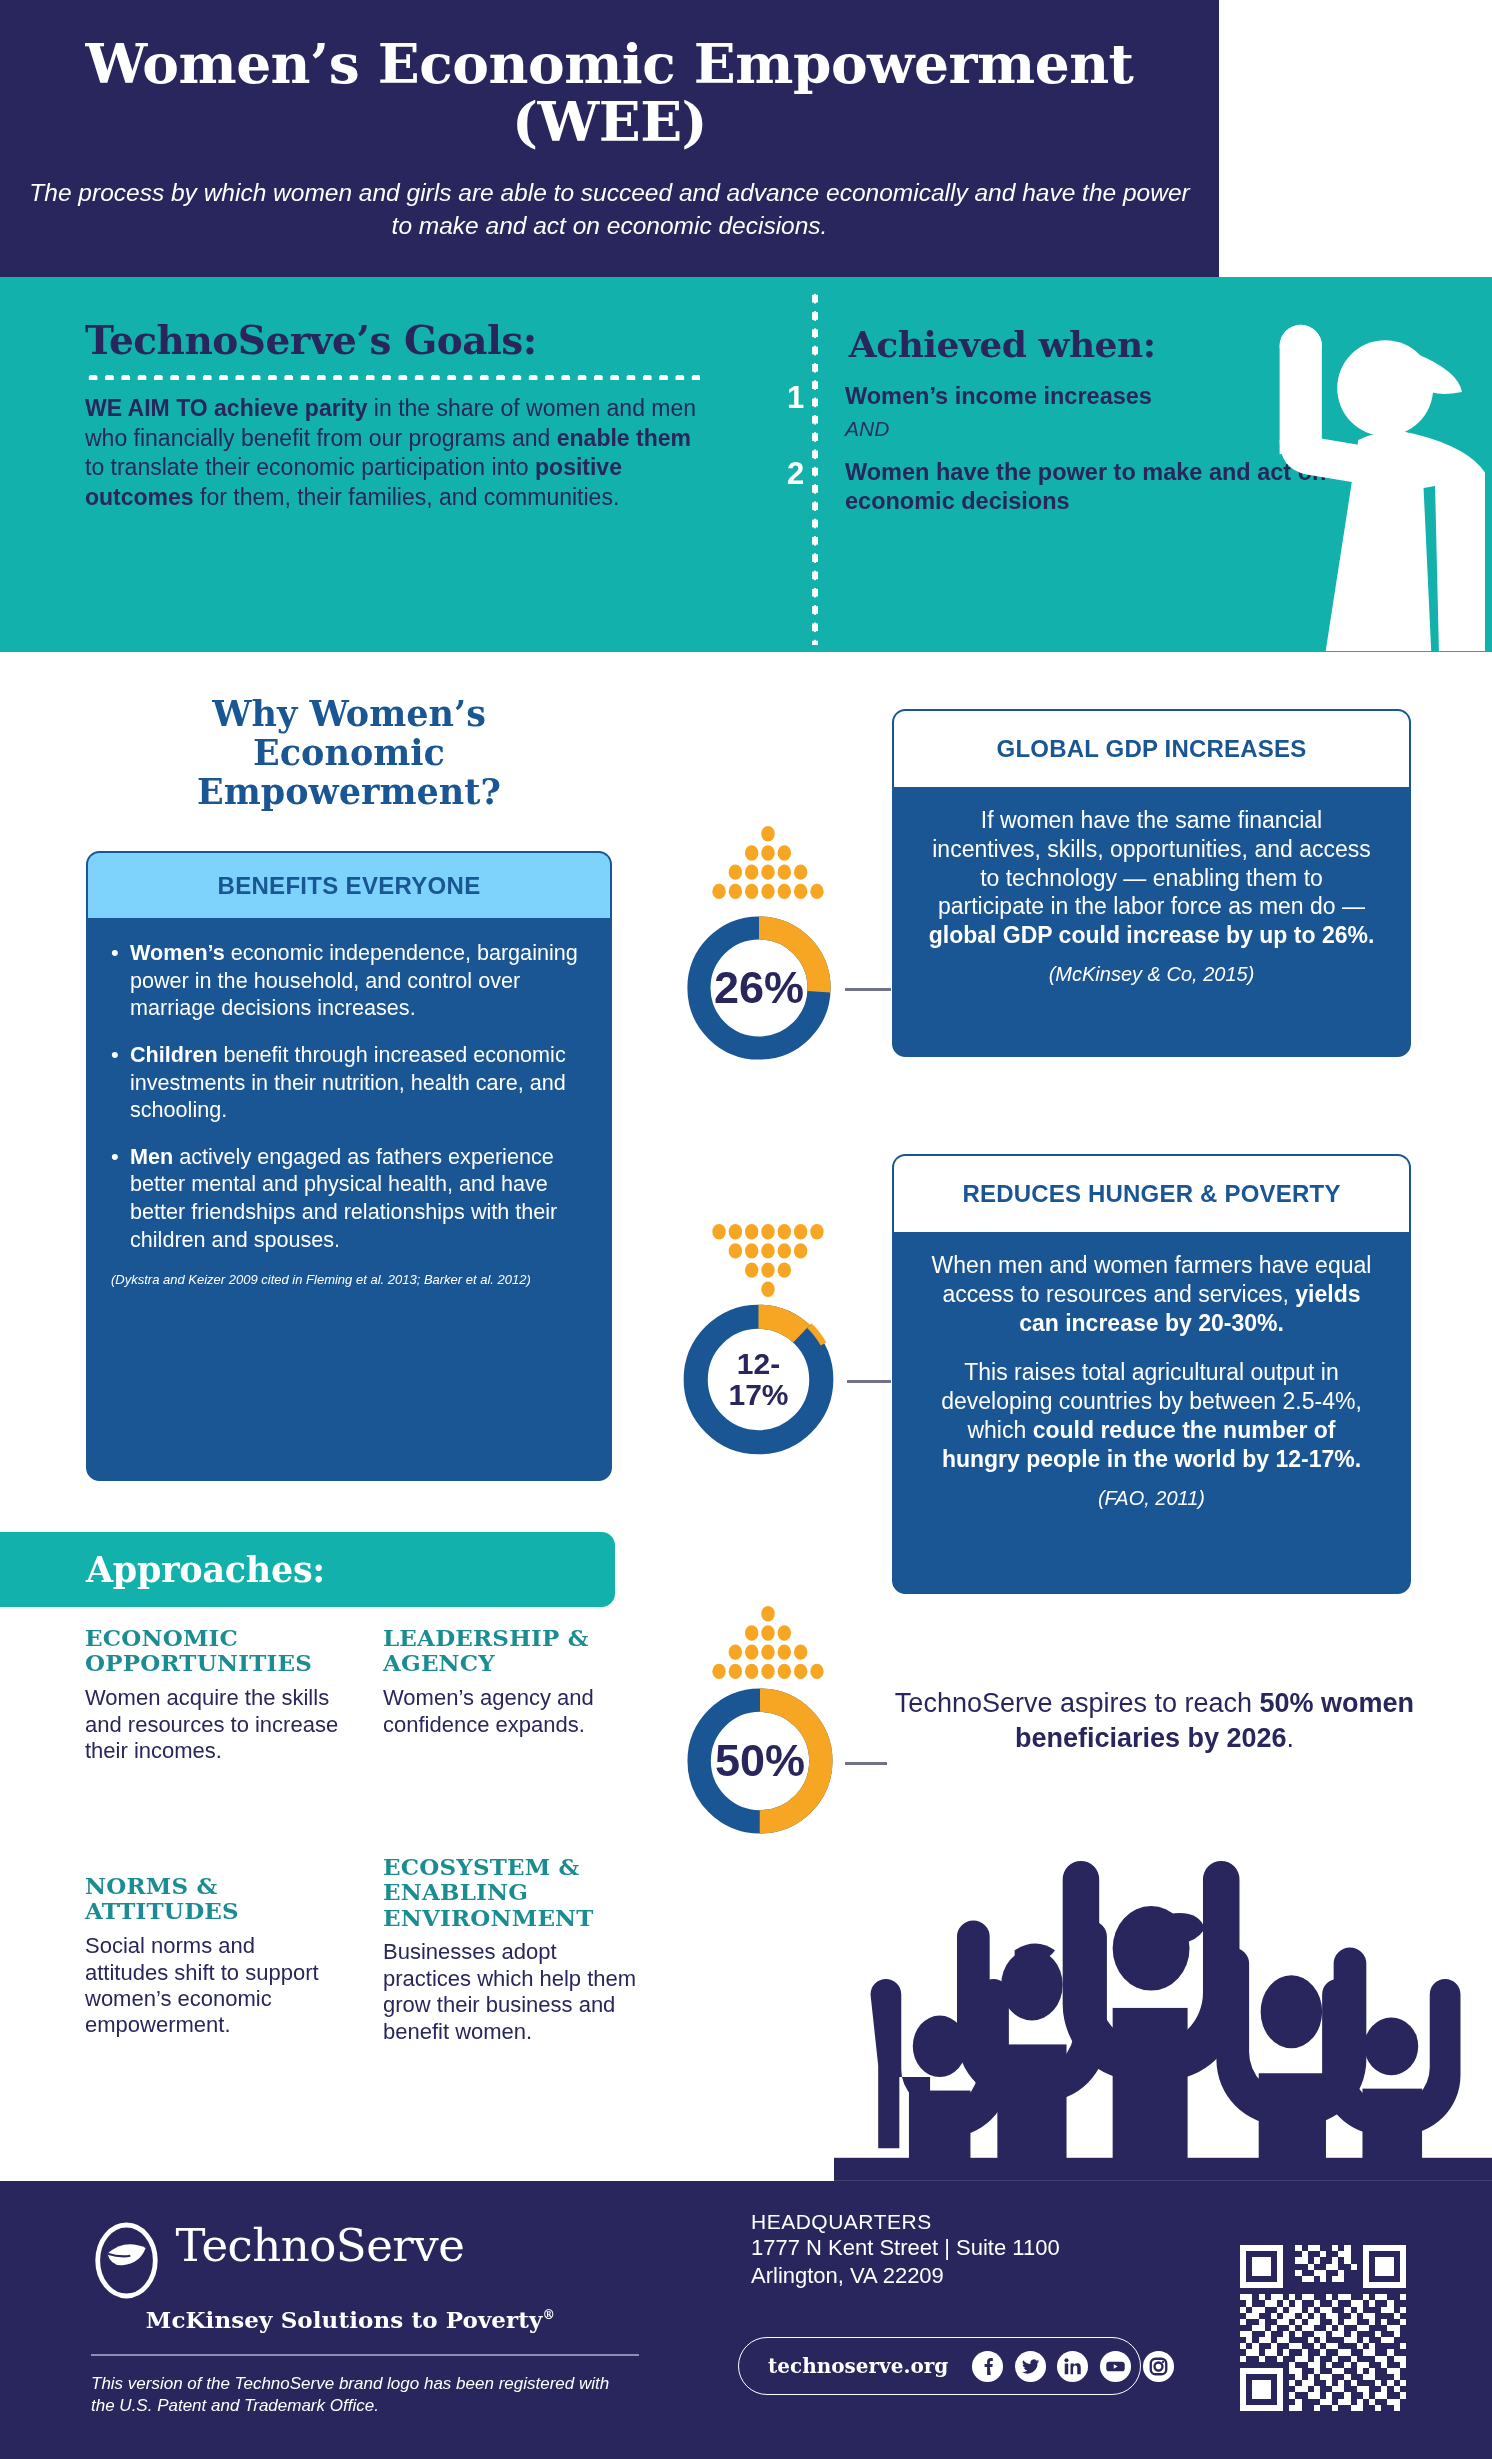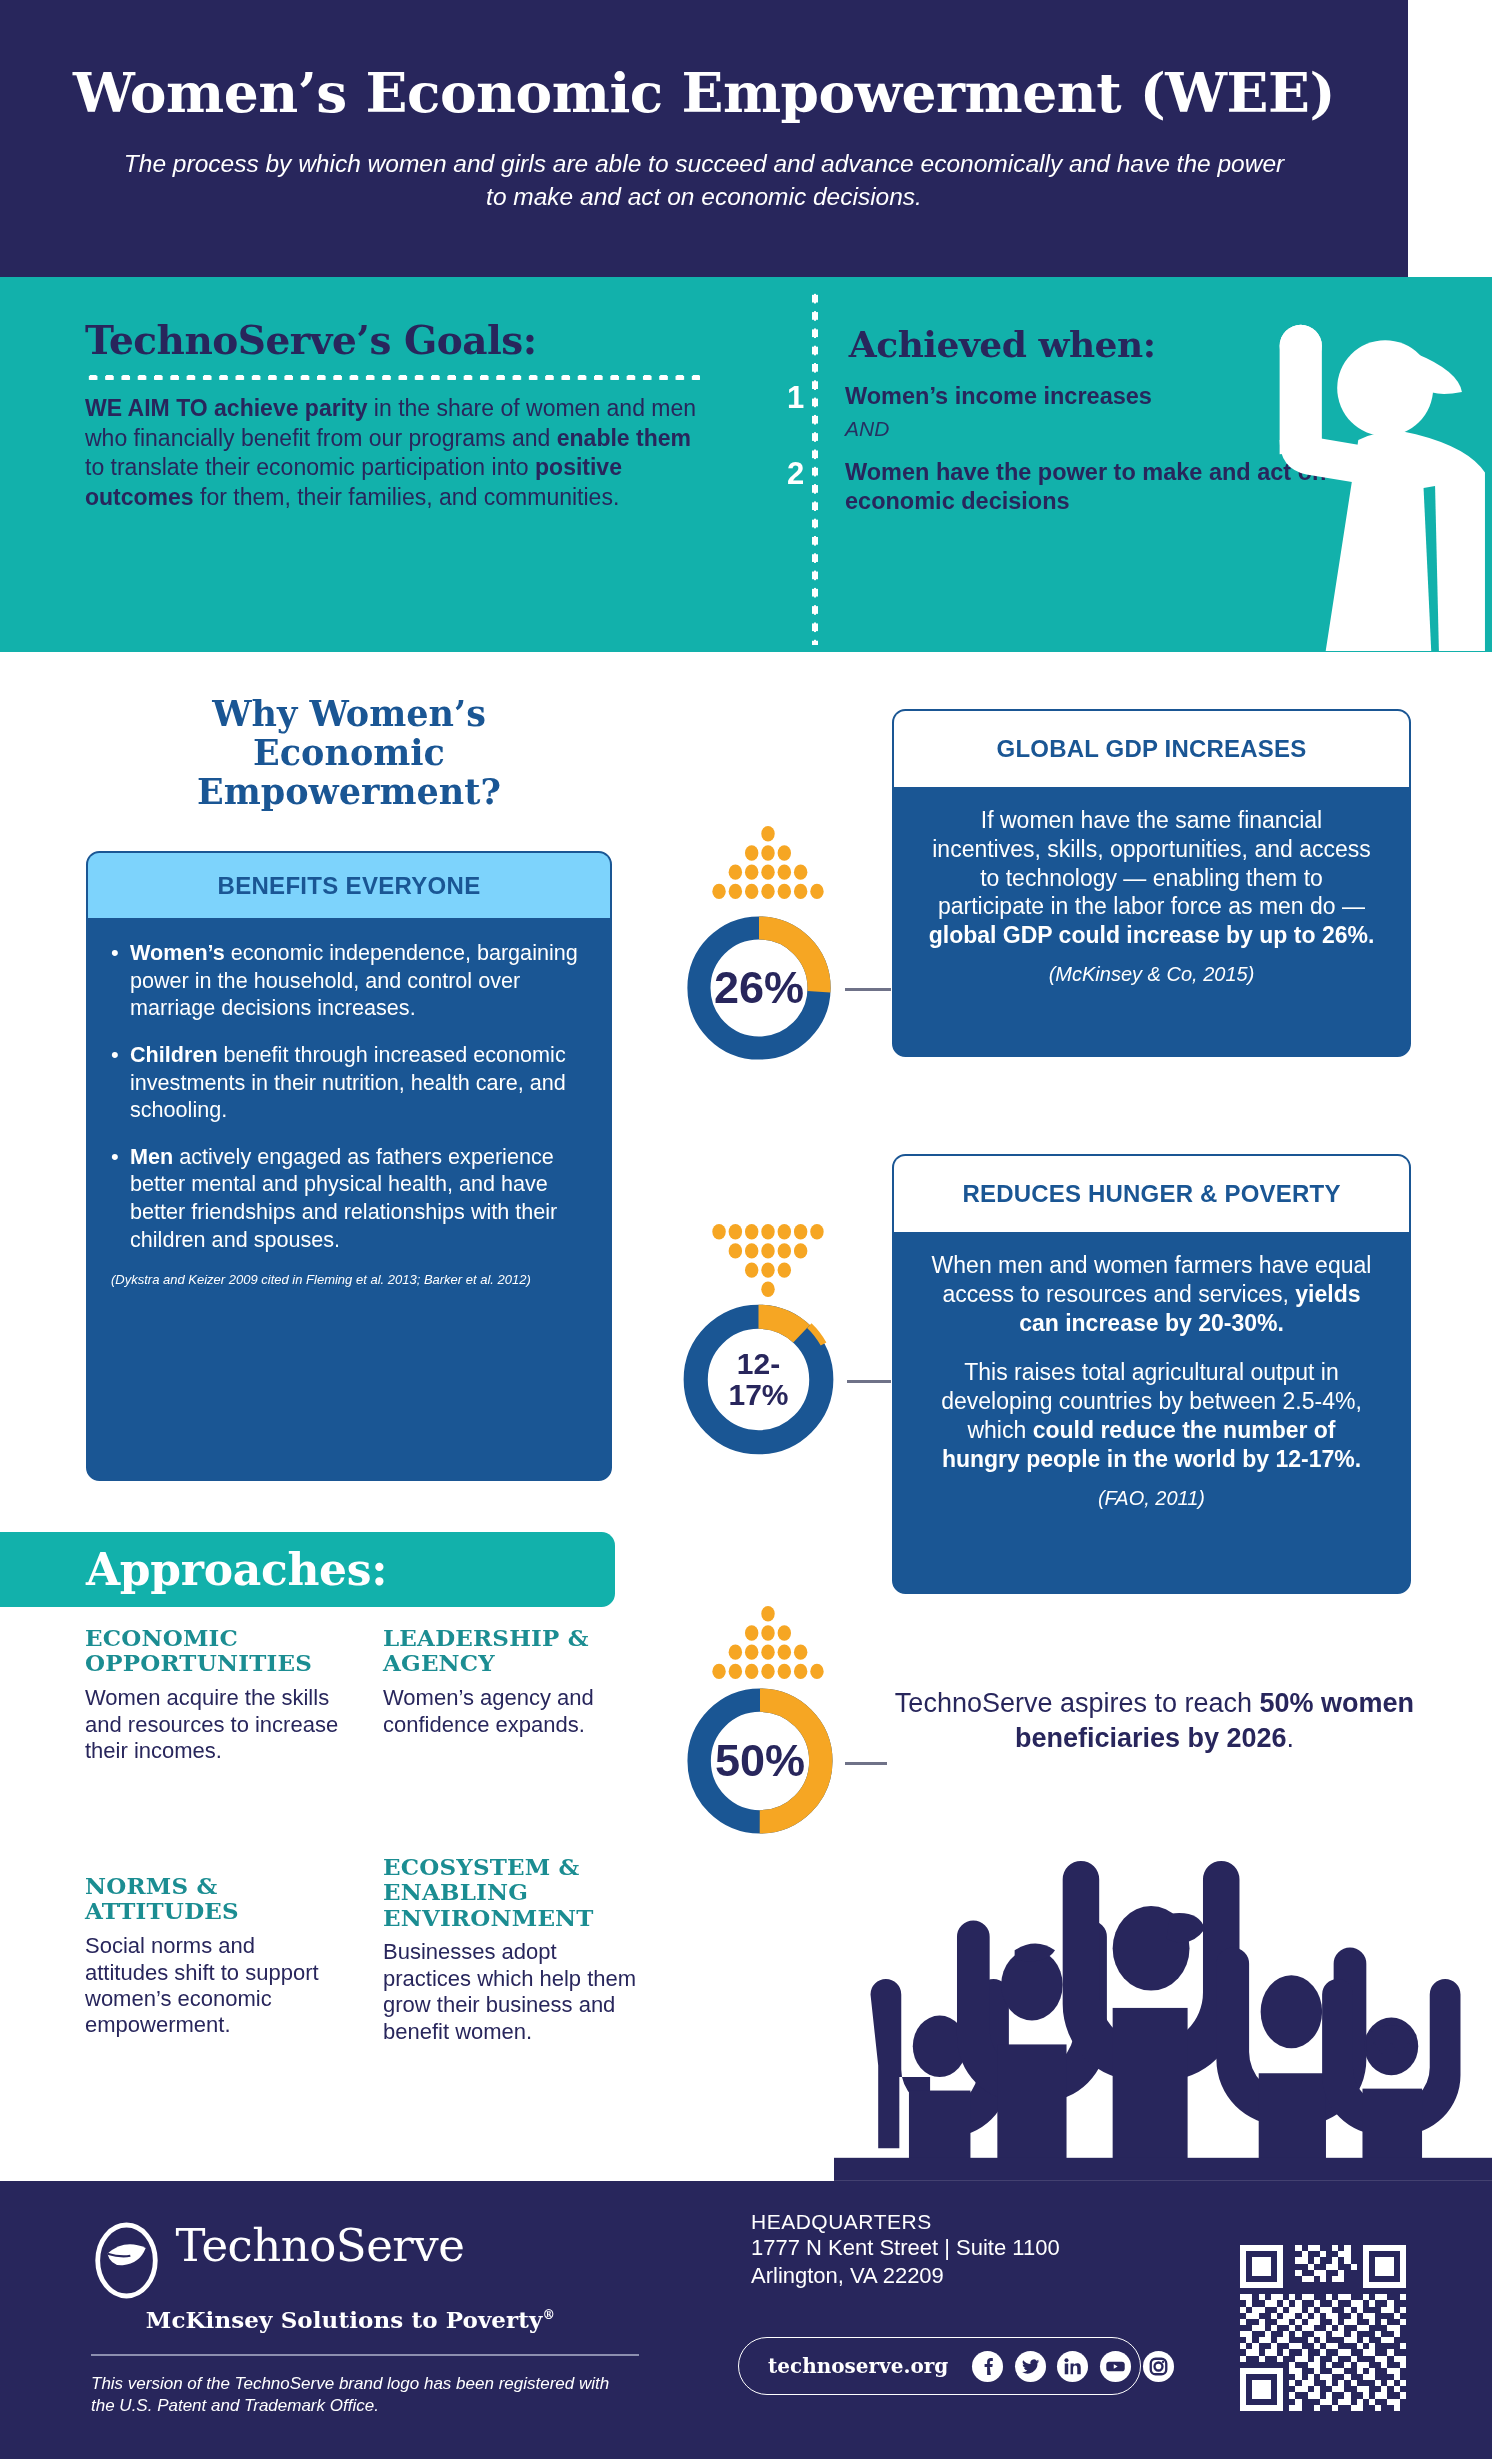--- a/index.html
+++ b/index.html
@@ -7,21 +7,21 @@
     width:1493px; height:2459px;
     background:#ffffff;
     font-family:"Liberation Sans", sans-serif;
     overflow:hidden;
     position:relative;
   }
   .page { position:relative; width:1493px; height:2459px; }
 
   
   .header {
-    position:absolute; left:0; top:0; width:1408px; height:277px;
+    position:absolute; left:0; top:0; width:1219px; height:277px;
     background:#28265c;
     display:flex; flex-direction:column; align-items:center; justify-content:center;
   }
   .header-title {
     font-family:"DejaVu Serif", serif;
     font-weight:bold; font-size:55px; color:#ffffff;
     letter-spacing:-0.5px; text-align:center; line-height:1.05;
   }
   .header-sub {
     margin-top:25px; font-size:24.5px; color:#ffffff; font-style:italic;
@@ -120,21 +120,21 @@
   .connector { position:absolute; height:2.9px; background:#6f7288; }
 
   
   .approach-banner {
     position:absolute; left:0; top:1532px; width:615px; height:75px;
     background:#12b1ab; border-radius:0 13.4px 13.4px 0;
     display:flex; align-items:center;
   }
   .approach-banner span {
     margin-left:86px; font-family:"DejaVu Serif", serif; font-weight:bold;
-    font-size:44px; color:#ffffff; letter-spacing:-0.3px;
+    font-size:35px; color:#ffffff; letter-spacing:-0.3px;
   }
   .appr-grid { position:absolute; left:85px; top:1625px; width:557px; }
   .appr-col { position:absolute; width:259px; }
   .appr-h {
     font-family:"DejaVu Serif", serif; font-weight:bold;
     font-size:23px; line-height:1.1; color:#1b8d92; letter-spacing:0.2px;
   }
   .appr-p { margin-top:9.6px; font-size:22px; line-height:1.2; color:#28265c; }
 
   .aspire-text {

